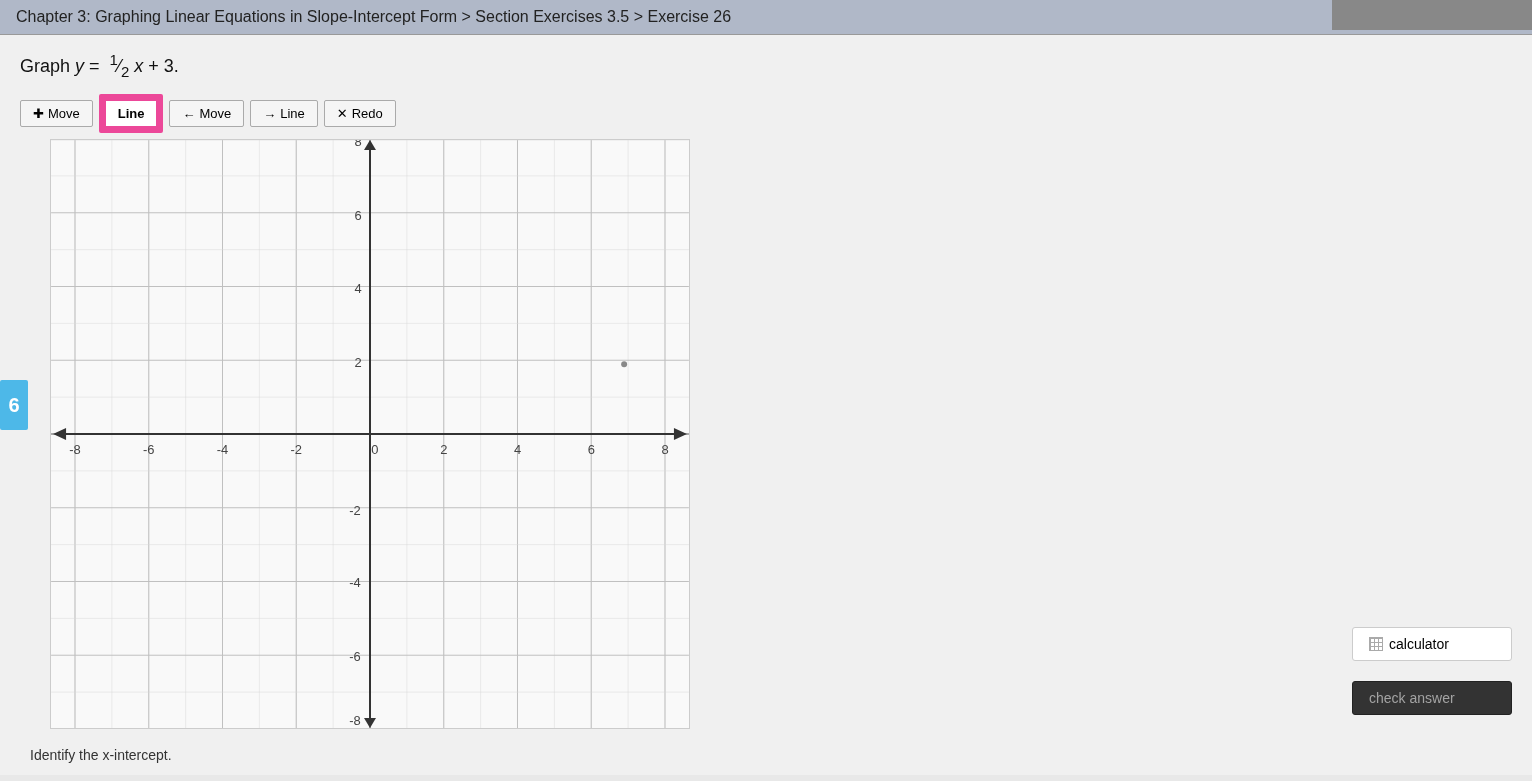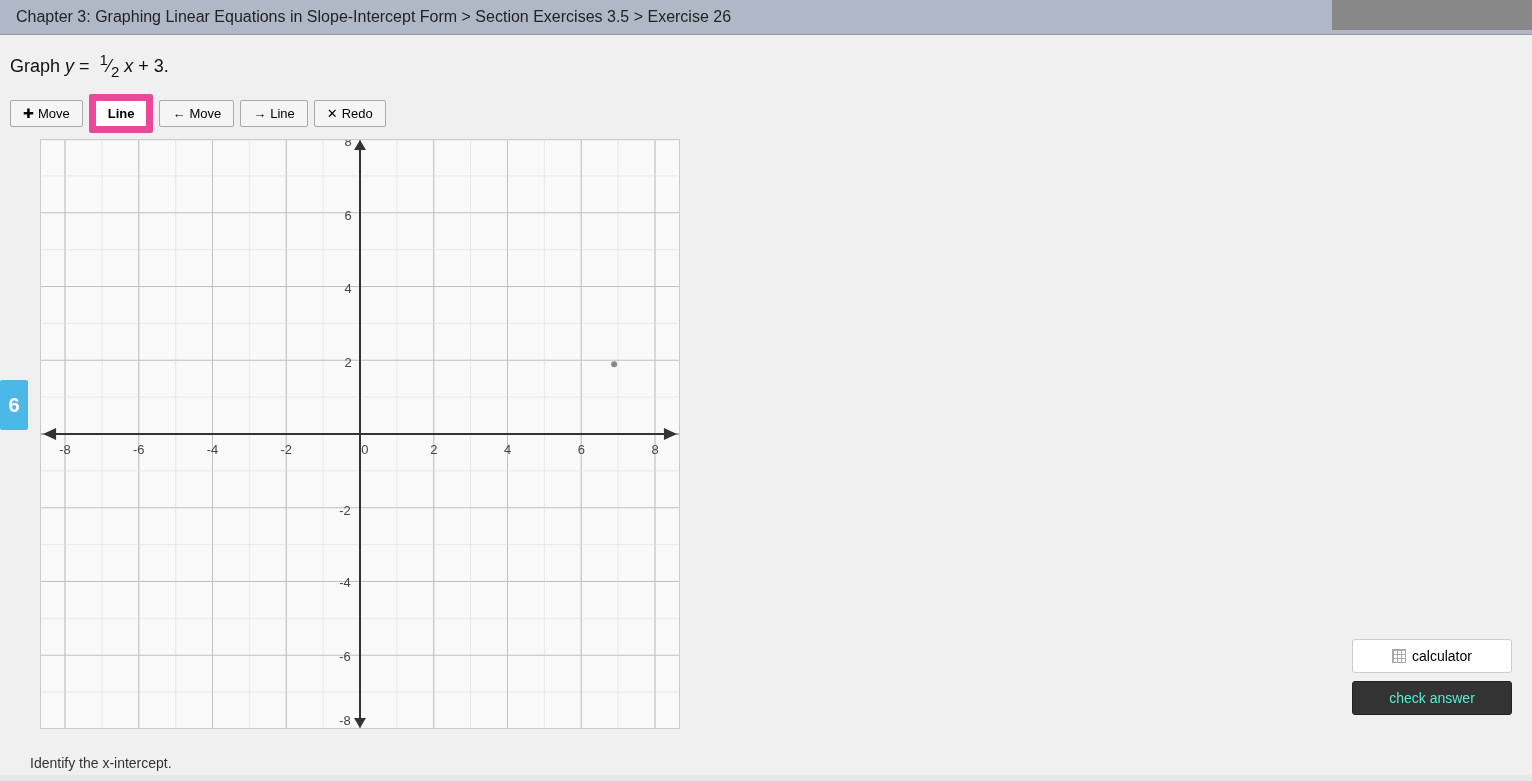--- a/index.html
+++ b/index.html
@@ -15,21 +15,21 @@
     .breadcrumb-bar {
       background: #b0b8c8;
       padding: 8px 16px;
       font-size: 16px;
       color: #222;
       border-bottom: 1px solid #999;
     }
 
     .main-content {
       background: #f0f0f0;
-      padding: 16px 10px;
+      padding: 16px 20px;
       min-height: 740px;
       position: relative;
     }
 
     .question-title {
       font-size: 18px;
       margin-bottom: 14px;
       color: #111;
     }
 
@@ -85,21 +85,21 @@
       width: 28px;
       height: 50px;
       display: flex;
       align-items: center;
       justify-content: center;
       border-radius: 2px;
     }
 
     .identify-text {
       position: absolute;
-      bottom: 4px;
+      bottom: 12px;
       left: 30px;
       font-size: 14px;
       color: #333;
     }
 
     .right-panel {
       position: absolute;
       right: 20px;
       bottom: 60px;
       display: flex;
@@ -111,28 +111,29 @@
     .right-btn {
       display: flex;
       align-items: center;
       gap: 6px;
       padding: 8px 16px;
       border: 1px solid #ccc;
       background: #fff;
       cursor: pointer;
       font-size: 14px;
       min-width: 160px;
-      justify-content: center;
+      justify-content: flex-start;
       border-radius: 3px;
     }
 
     .right-btn.dark {
       background: #333;
-      color: #5eead4;
+      color: #a3a3a3;
       border-color: #222;
+      margin-top: 12px;
     }
 
     .grid-icon {
       display: inline-block;
       width: 14px;
       height: 14px;
       background:
         linear-gradient(to right, #aaa 1px, transparent 1px) 0 0 / 4px 4px,
         linear-gradient(to bottom, #aaa 1px, transparent 1px) 0 0 / 4px 4px;
       border: 1px solid #aaa;

